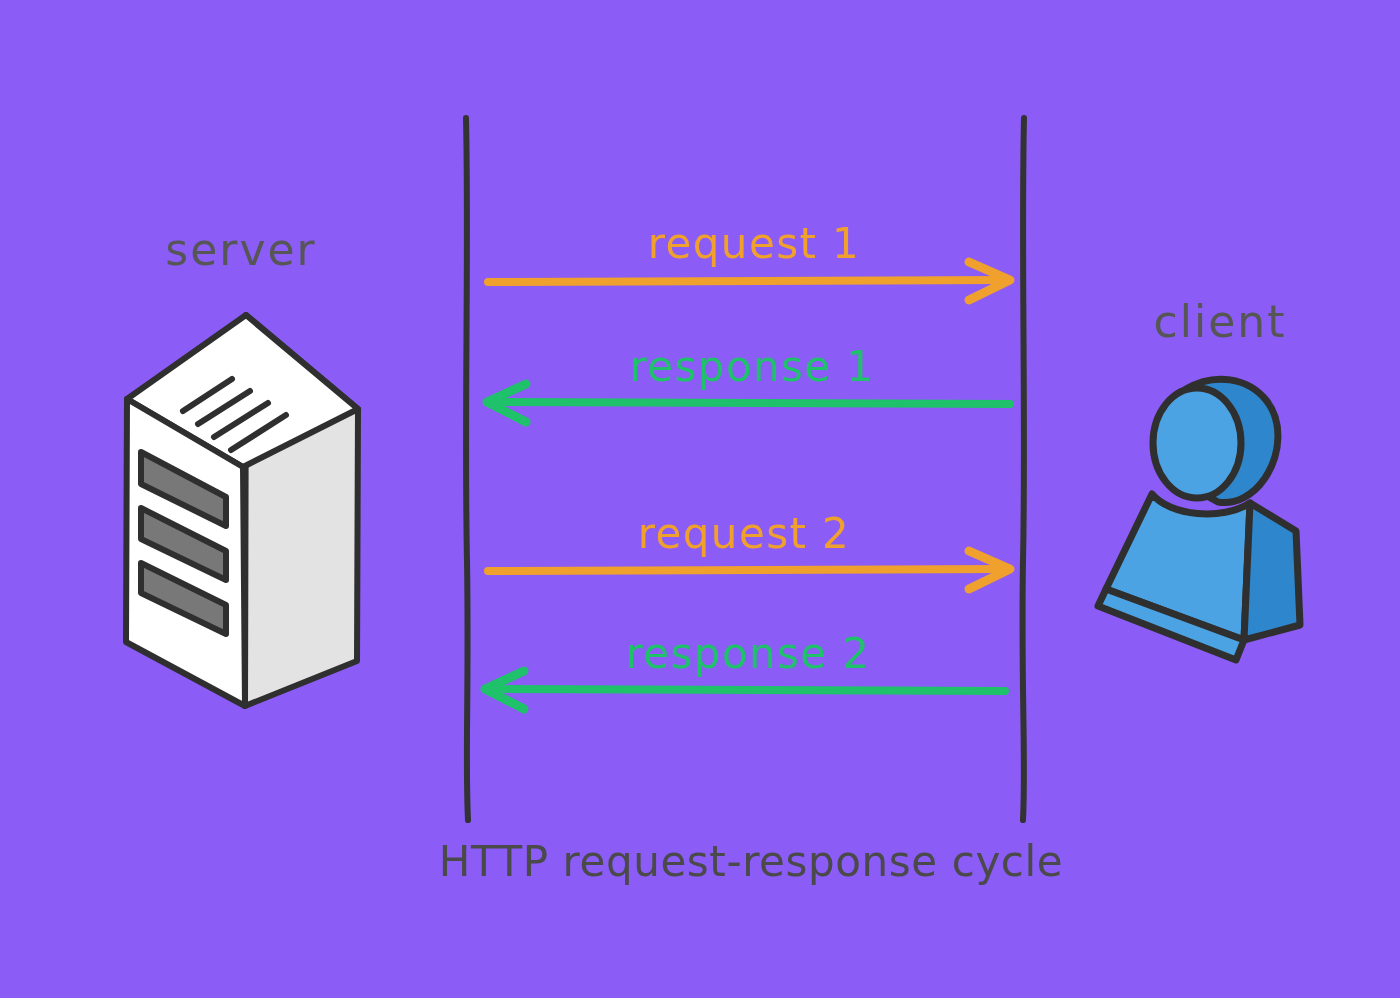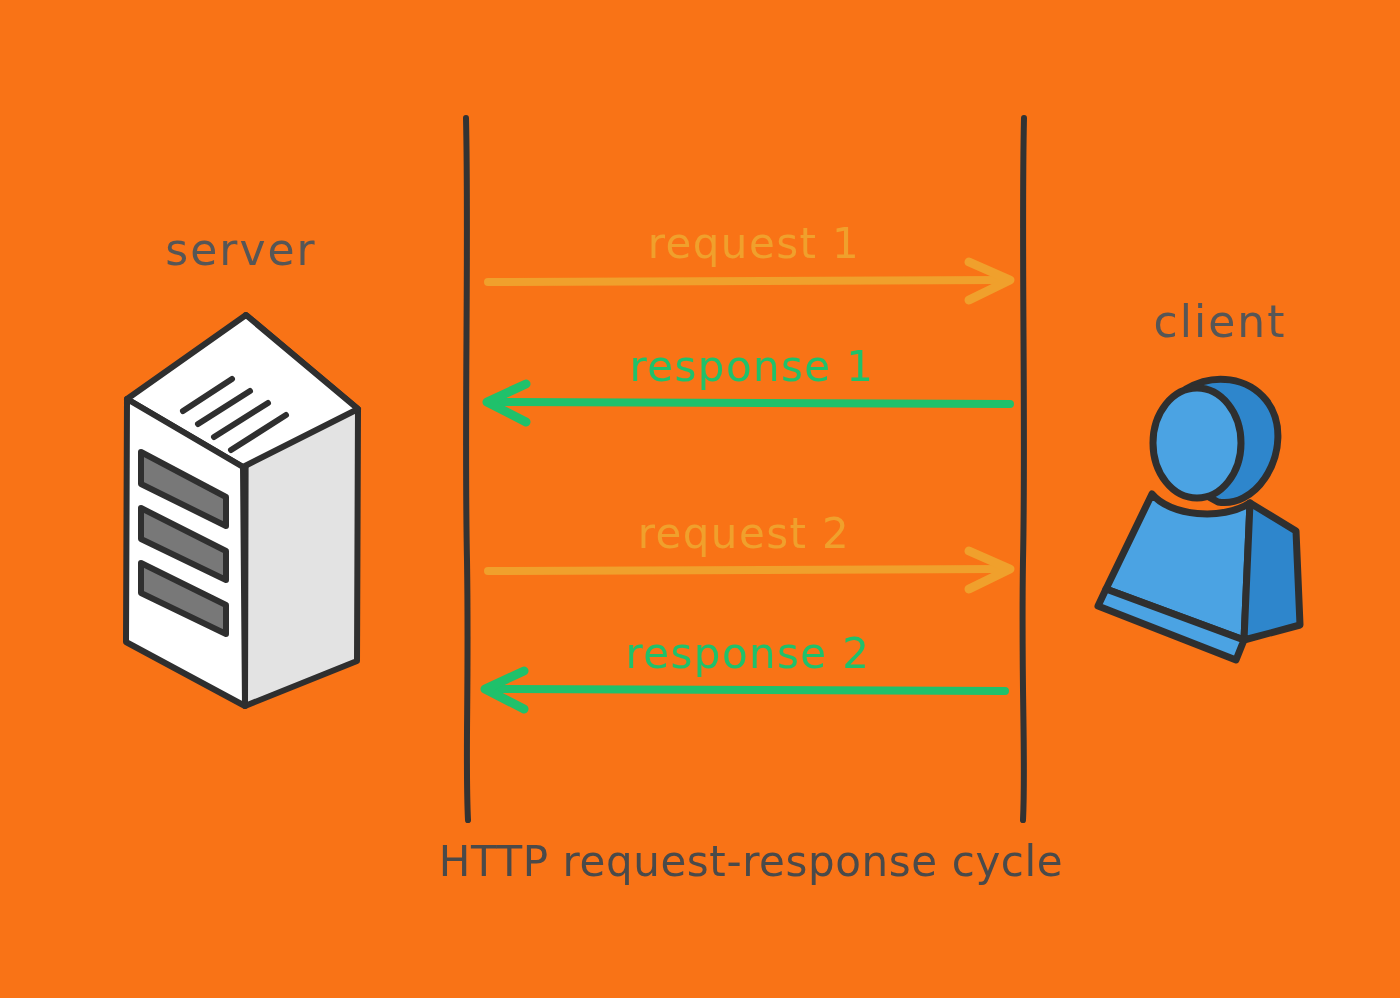--- a/index.html
+++ b/index.html
@@ -8,21 +8,21 @@
     padding: 0;
     background: #ffffff;
   }
   body {
     font-family: "DejaVu Sans", sans-serif;
   }
   #canvas {
     position: relative;
     width: 1400px;
     height: 998px;
-    background: #f97316;
+    background: #8b5cf6;
     overflow: hidden;
   }
   #diagram-svg {
     position: absolute;
     left: 0;
     top: 0;
     width: 1400px;
     height: 998px;
     display: block;
   }

